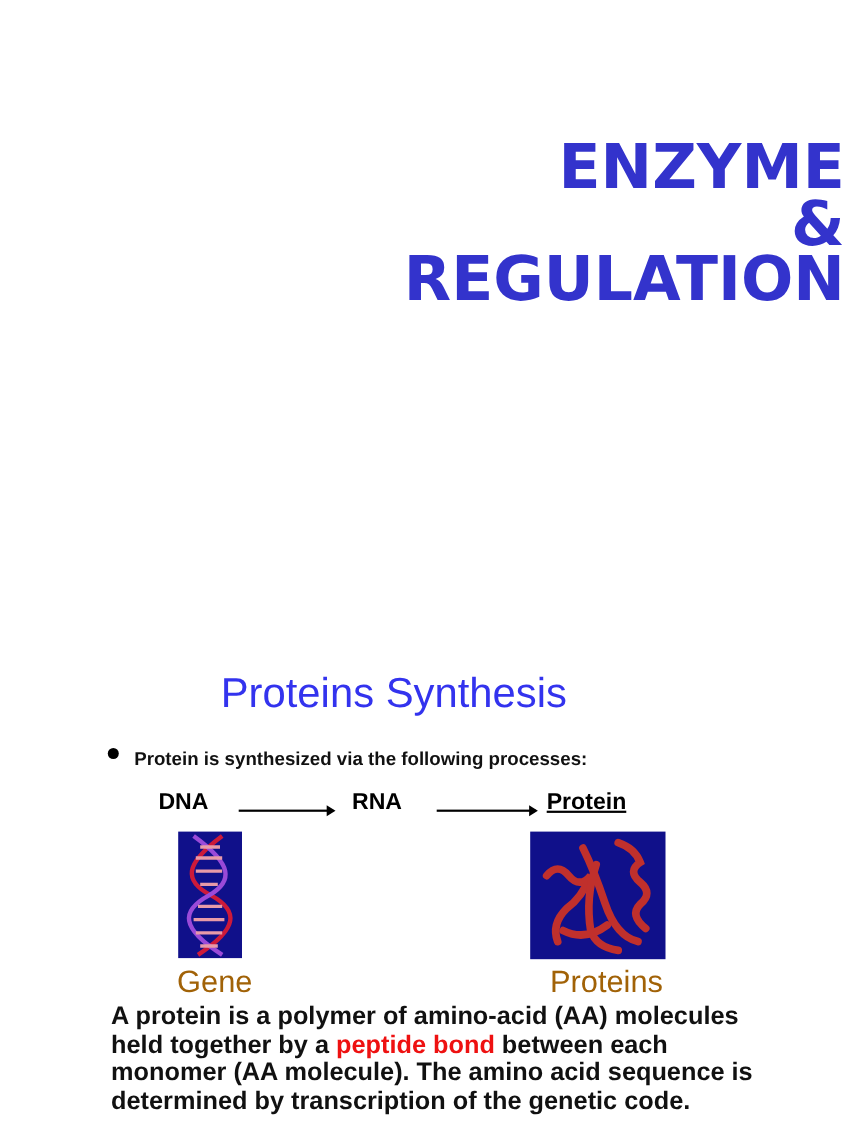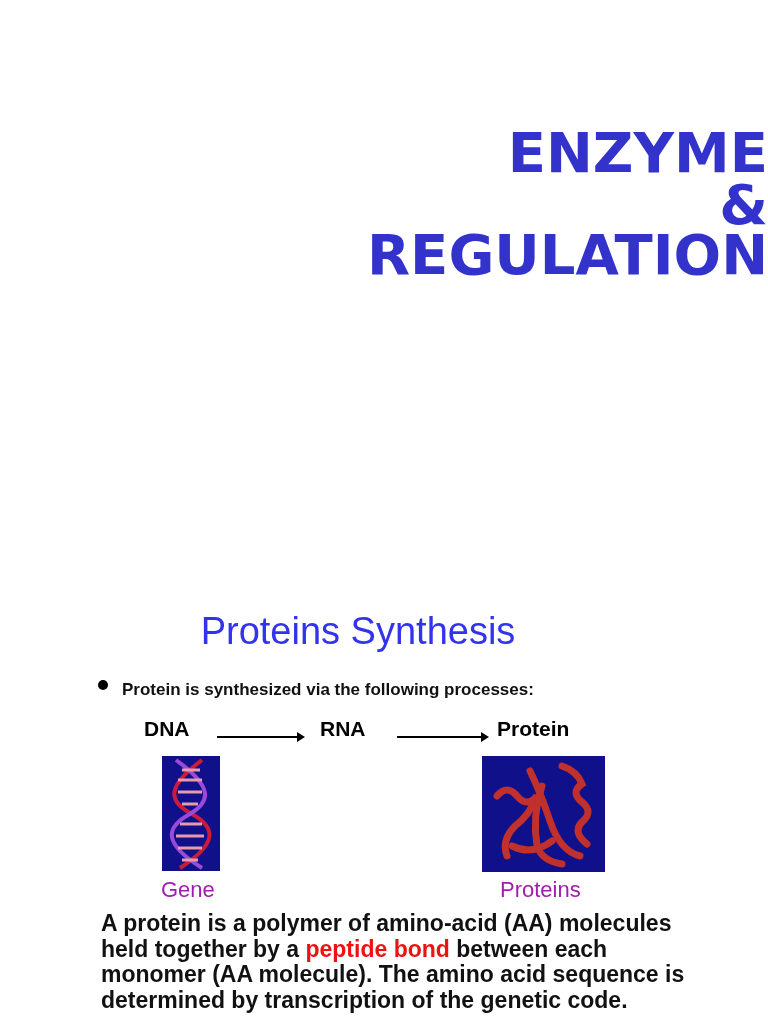--- a/index.html
+++ b/index.html
@@ -7,21 +7,21 @@
   .abs { position: absolute; }
   .title1 { left: 0; width: 768px; text-align: right; font-family: "DejaVu Sans", sans-serif; font-weight: bold; font-size: 56px; color: #3333cc; line-height: 50px; }
   .slide2-title { left: 0; width: 716px; text-align: center; top: 610px; font-weight: normal; font-size: 38px; color: #3333ee; }
   .bullet-row { left: 98px; top: 680px; display: flex; align-items: flex-start; }
   .bullet-dot { width: 10px; height: 10px; border-radius: 50%; background: #000; margin-right: 14px; }
   .bullet-text { font-weight: bold; font-size: 17px; color: #111; }
   .flow-word { font-weight: bold; font-size: 21px; color: #000; top: 717px; }
   .arrow { height: 2px; background: #000; top: 736px; }
   .arrow::after { content: ""; position: absolute; right: -2px; top: -4px; border-left: 8px solid #000; border-top: 5px solid transparent; border-bottom: 5px solid transparent; }
   .img-box { background: #10108a; }
-  .label { font-size: 22px; color: #a21caf; }
+  .label { font-size: 28px; color: #a16207; }
   .para { left: 101px; top: 911px; width: 600px; font-weight: bold; font-size: 23px; line-height: 25.5px; color: #111; }
   .red { color: #ee1111; }
 </style>
 </head>
 <body>
 
 <div>
   <div class="abs title1" style="top:128px;">ENZYME</div>
   <div class="abs title1" style="top:180px;">&amp;</div>
   <div class="abs title1" style="top:230px;">REGULATION</div>
@@ -32,21 +32,21 @@
 
   <div class="abs bullet-row">
     <span class="bullet-dot"></span>
     <span class="bullet-text">Protein is synthesized via the following processes:</span>
   </div>
 
   <div class="abs flow-word" style="left:144px;">DNA</div>
   <div class="abs arrow" style="left:217px; width:86px;"></div>
   <div class="abs flow-word" style="left:320px;">RNA</div>
   <div class="abs arrow" style="left:397px; width:90px;"></div>
-  <div class="abs flow-word" style="left:497px;">Protein</div>
+  <div class="abs flow-word" style="left:497px;text-decoration:underline;">Protein</div>
 
   <div class="abs img-box" style="left:162px; top:756px; width:58px; height:115px;">
     <svg width="58" height="115" viewBox="0 0 58 115">
       <path d="M40 4 C 5 30, 5 45, 30 58 C 55 72, 55 88, 18 112" stroke="#cc1a3a" stroke-width="4" fill="none"></path>
       <path d="M14 4 C 50 30, 50 45, 28 58 C 2 72, 2 88, 40 112" stroke="#9a4ad8" stroke-width="4" fill="none"></path>
       <g stroke="#e89aa8" stroke-width="3">
         <line x1="20" y1="14" x2="38" y2="14"></line>
           <line x1="16" y1="24" x2="40" y2="24"></line>
         <line x1="16" y1="36" x2="40" y2="36"></line>
           <line x1="20" y1="48" x2="36" y2="48"></line>

